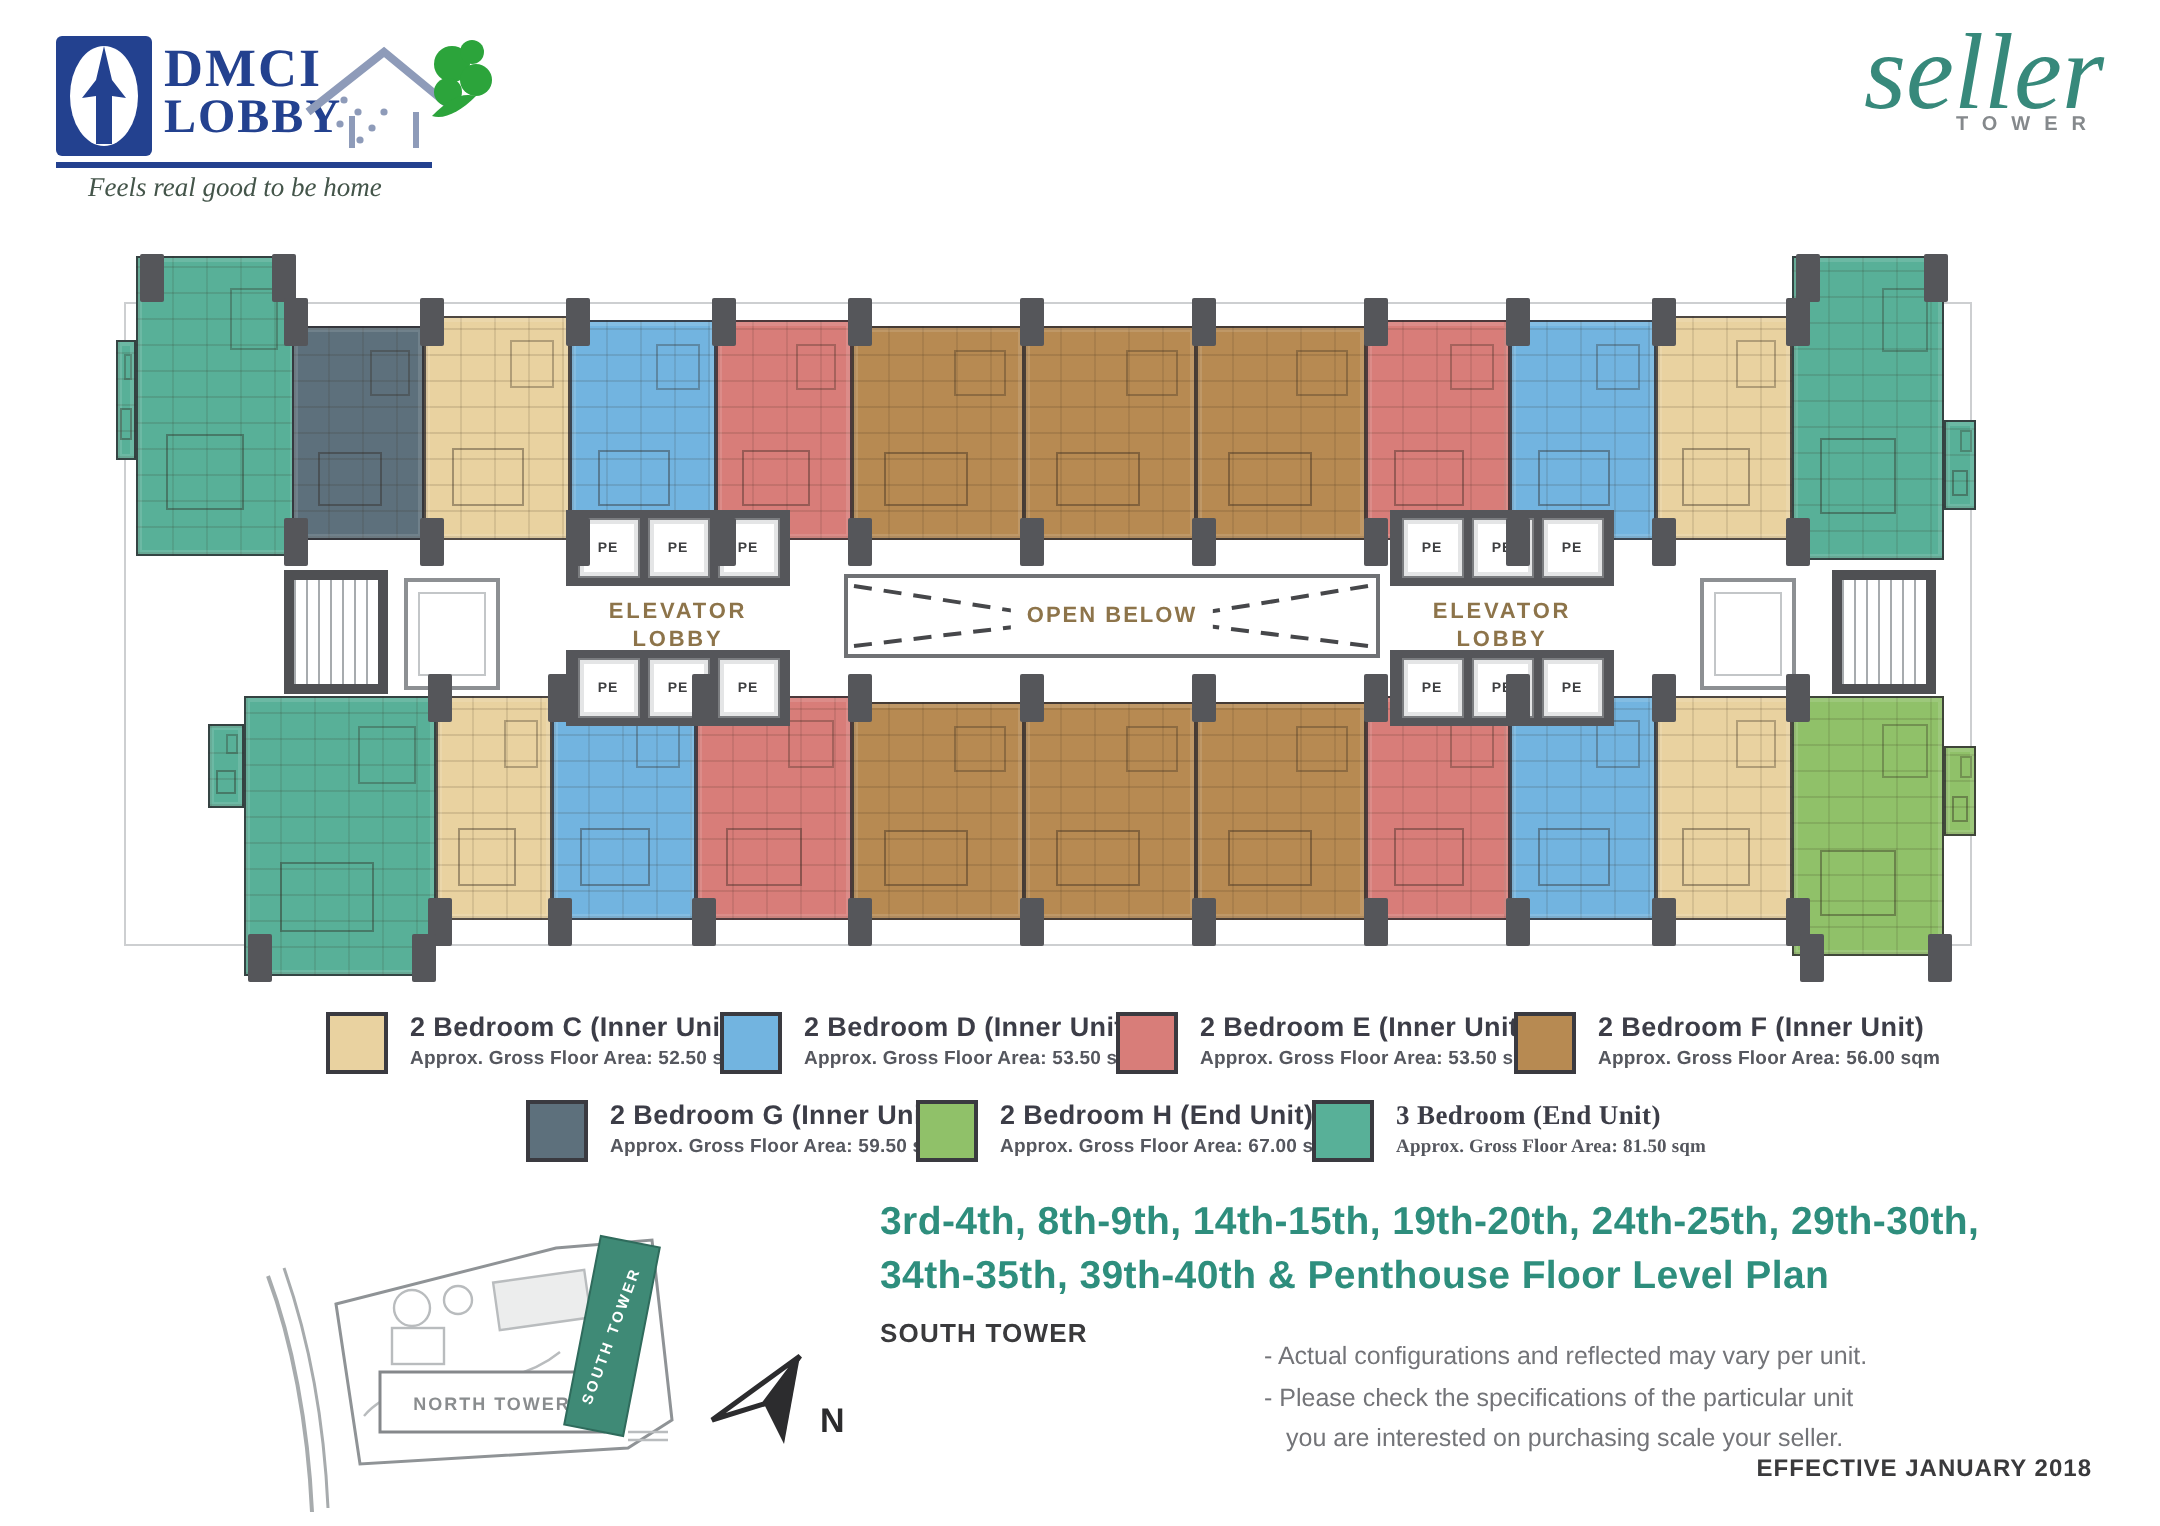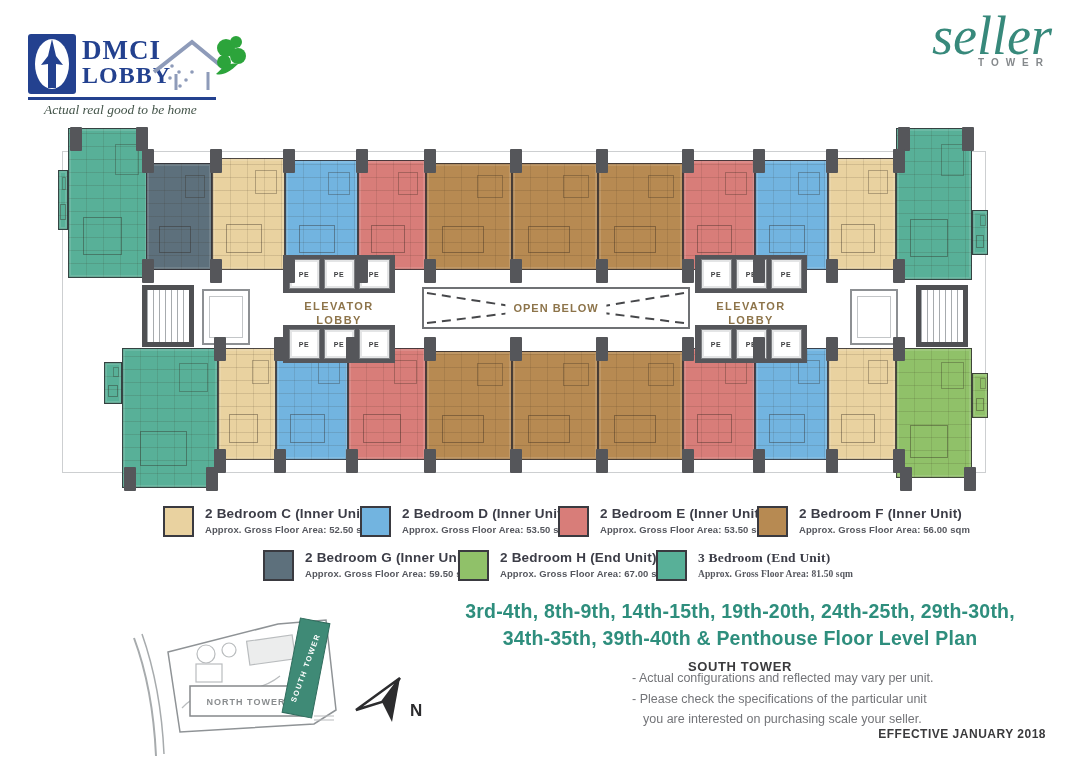--- a/index.html
+++ b/index.html
@@ -1,20 +1,20 @@
 <!DOCTYPE html>
 <html><head>
 <meta charset="utf-8">
 <style>
   html,body{margin:0;padding:0;}
   body{width:1080px;height:763px;position:relative;background:#fff;overflow:hidden;
        font-family:"Liberation Sans",sans-serif;}
 
   
-  .dmci{position:absolute;left:28px;top:18px;width:230px;margin-top:16px;}
+  .dmci{position:absolute;left:28px;top:18px;width:230px;}
   .dmci-row{position:relative;height:62px;}
   .dmci-mark{position:absolute;left:0;top:0;}
   .dmci-text{position:absolute;left:54px;top:4px;}
   .dmci-name{font-family:"Liberation Serif",serif;font-weight:bold;font-size:27px;
              color:#23418f;letter-spacing:1px;line-height:.92;}
   .dmci-homes{font-family:"Liberation Serif",serif;font-weight:bold;font-size:24px;
               color:#23418f;letter-spacing:1px;line-height:1;}
   .dmci-house{position:absolute;left:118px;top:-2px;}
   .dmci-line{height:3px;background:#23418f;width:188px;margin-top:1px;}
   .dmci-tagline{font-family:"Liberation Serif",serif;font-style:italic;font-size:13.5px;
@@ -54,21 +54,21 @@
       padding:1px 8px;white-space:nowrap;}
 
   
   #legend{position:absolute;left:0;top:0;width:1080px;height:763px;pointer-events:none;}
   .lgitem{position:absolute;display:flex;gap:11px;}
   .lgswatch{width:27px;height:27px;border:2px solid #3a3a40;flex:0 0 auto;}
   .lglabel{font-size:13.5px;font-weight:bold;color:#3c3d47;letter-spacing:.2px;}
   .lgarea{font-size:9.5px;font-weight:bold;color:#55575e;margin-top:3px;letter-spacing:.1px;}
 
   
-  #title{position:absolute;left:424px;top:598px;width:632px;text-align:center;}
+  #title{position:absolute;left:440px;top:598px;width:632px;}
   .title-line{font-size:19.5px;font-weight:bold;color:#2e8e7d;line-height:1.38;letter-spacing:.2px;}
   #subtitle{margin-top:7px;font-size:13px;font-weight:bold;color:#3a3a3c;letter-spacing:.6px;}
   #notes{position:absolute;left:632px;top:668px;}
   .note{font-size:12.5px;color:#737478;line-height:1.65;}
   .note.indent{padding-left:11px;}
   #effective{position:absolute;right:34px;top:727px;font-size:12px;font-weight:bold;
       color:#3a3a3c;letter-spacing:.5px;}
 
   
   #sitemap{position:absolute;left:128px;top:612px;}
@@ -101,21 +101,21 @@
       <g fill="#2ca43b">
         <circle cx="80" cy="16" r="9"></circle>
           <circle cx="92" cy="24" r="8"></circle>
           <circle cx="78" cy="30" r="7"></circle>
         <circle cx="90" cy="10" r="6"></circle>
           <path d="M70 42 C78 34 84 30 92 32 C84 40 76 44 70 42 Z"></path>
       </g>
     </svg>
   </div>
   <div class="dmci-line"></div>
-  <div class="dmci-tagline">Actual real good to be home</div>
+  <div class="dmci-tagline">Feels real good to be home</div>
 </div>
 
 <div class="infina">
   <div class="infina-script">seller</div>
   <div class="infina-sub">TOWER</div>
 </div>
 
 <div id="plan">
     <div class="shell" style="left: 4px; top: 36px; width: 924px; height: 322px;"></div>
     <div class="unit" style="left: 10px; top: 13px; width: 80px; height: 150px; background-color: rgb(88, 176, 152);"></div>

